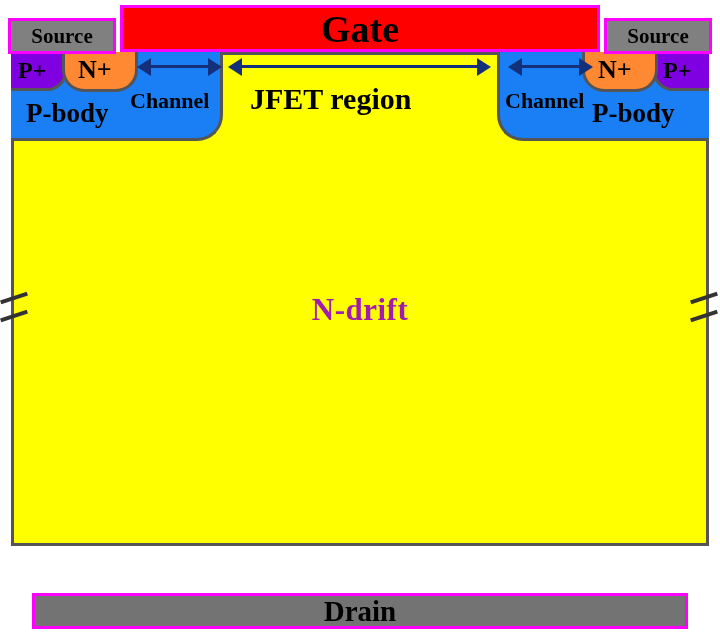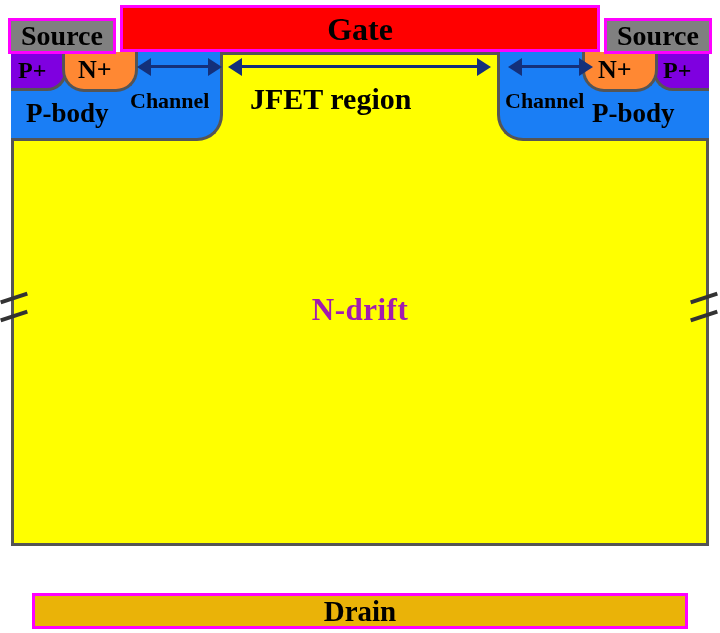--- a/index.html
+++ b/index.html
@@ -108,32 +108,32 @@
     line-height: 1;
     display: flex;
     align-items: center;
     justify-content: center;
   }
   .source-pad {
     background: #808080;
     height: 36px;
     width: 108px;
     top: 18px;
-    font-size: 28px;
+    font-size: 21px;
   }
   .source-pad.left  { left: 8px; }
   .source-pad.right { left: 604px; }
 
   .gate-pad {
     background: #ff0000;
     left: 120px;
     top: 5px;
     width: 480px;
     height: 47px;
-    font-size: 32px;
+    font-size: 38px;
   }
 
   
   .substrate {
     position: absolute;
     left: 11px;
     top: 546px;
     width: 698px;
     height: 47px;
     background: #ff8833;
@@ -146,21 +146,21 @@
     display: flex;
     align-items: center;
     justify-content: center;
   }
   .drain {
     position: absolute;
     left: 32px;
     top: 593px;
     width: 656px;
     height: 36px;
-    background: #eab308;
+    background: #737373;
     border: 3px solid #ff00ff;
     box-sizing: border-box;
     color: #000;
     font-size: 29px;
     font-weight: bold;
     display: flex;
     align-items: center;
     justify-content: center;
   }
 

